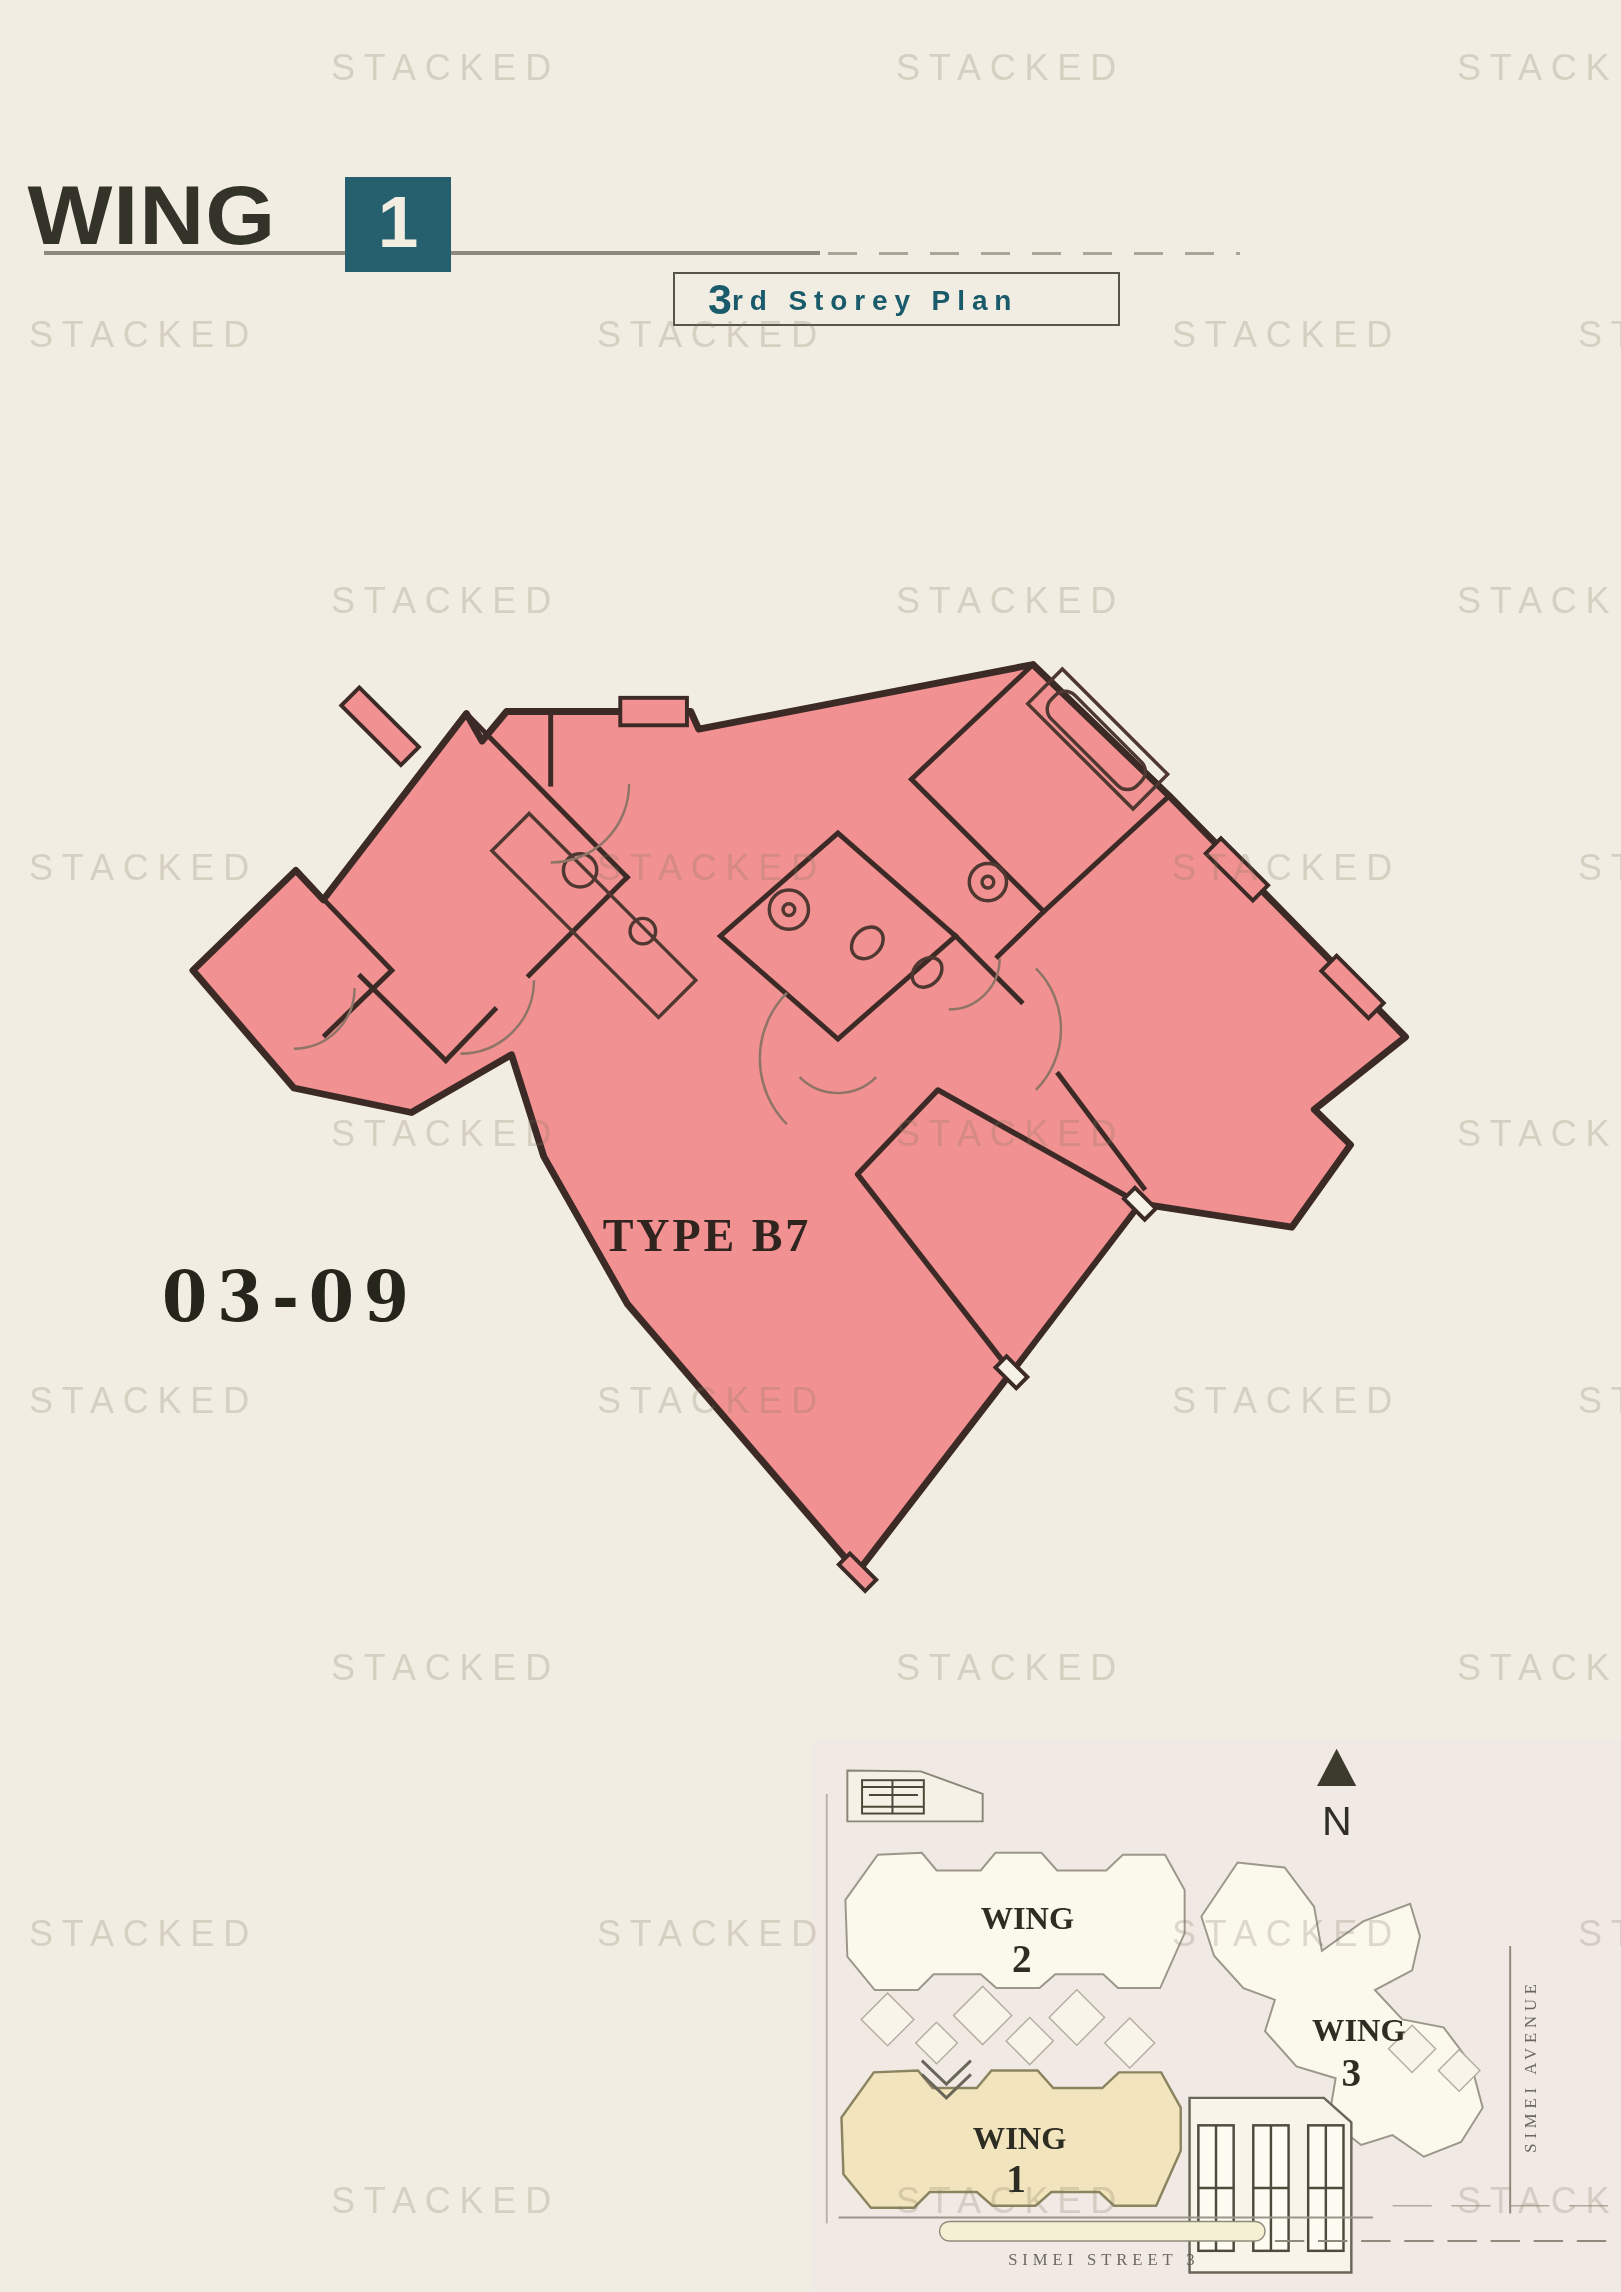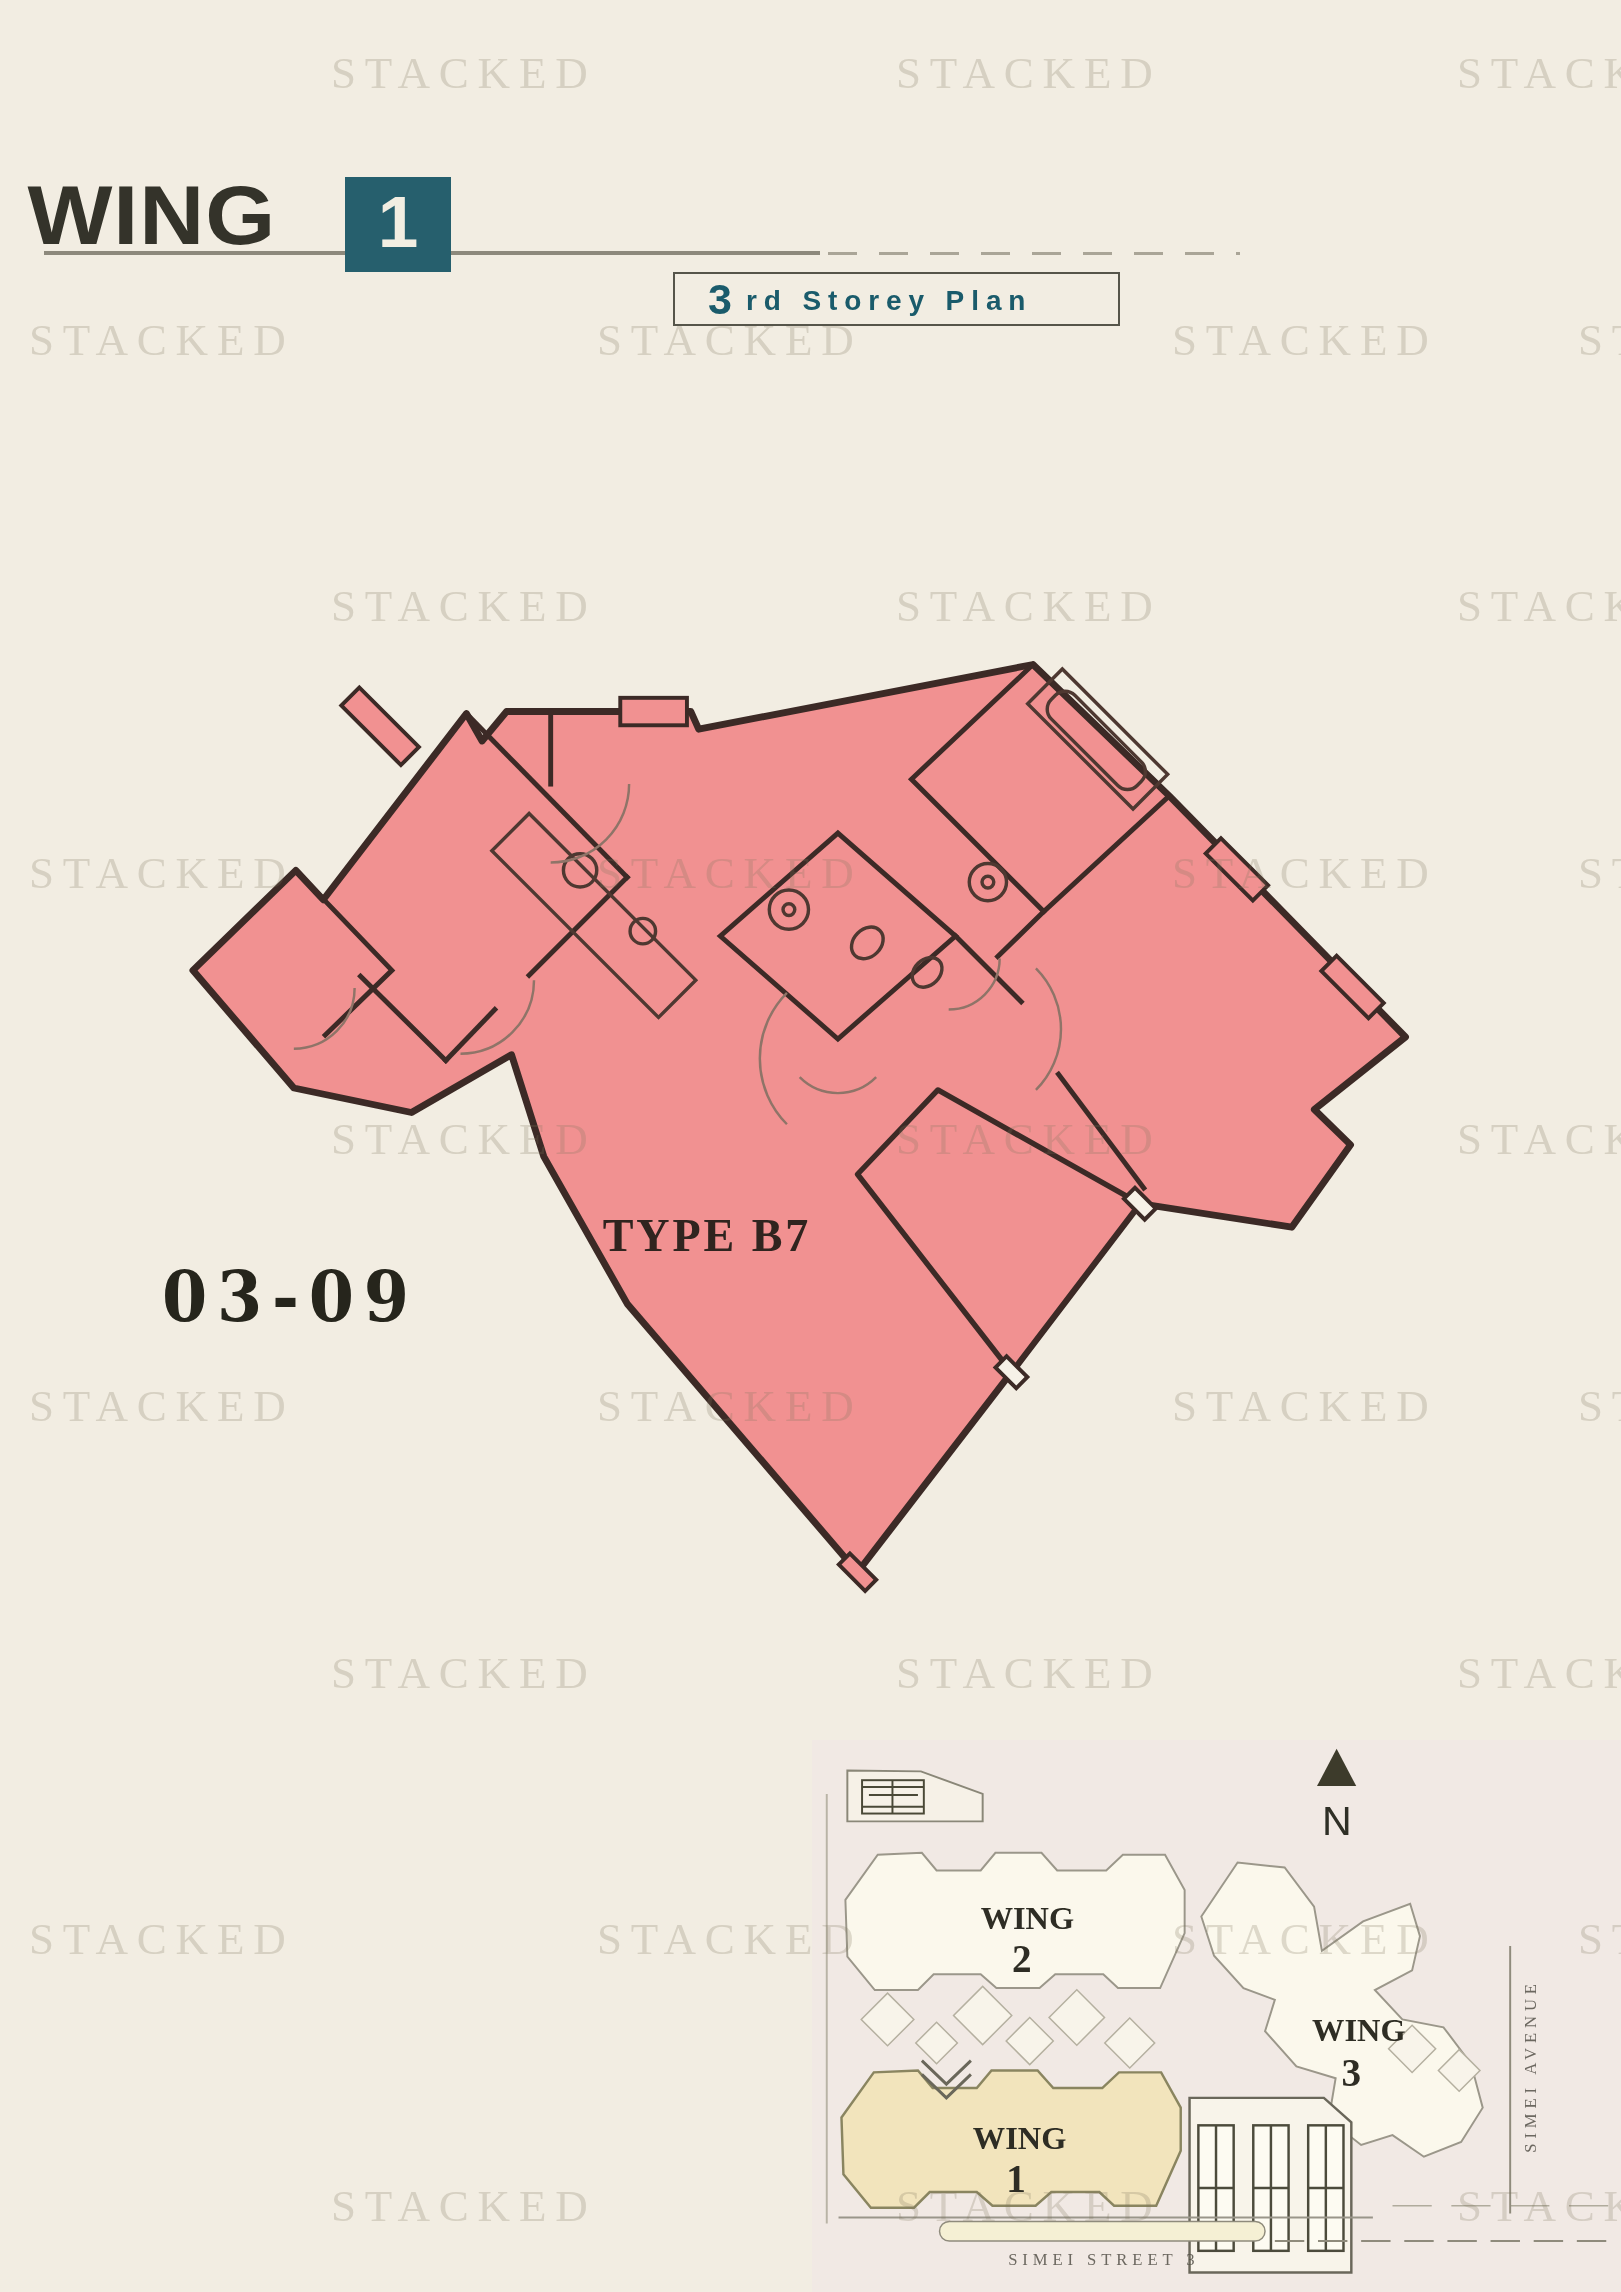--- a/index.html
+++ b/index.html
@@ -12,39 +12,39 @@
       letter-spacing:1px;color:#34332a;line-height:1;transform:scaleY(0.92);transform-origin:top left;}
   .rule-solid{position:absolute;left:44px;top:251px;width:776px;height:3.9px;background:#8d897c;}
   .rule-dash{position:absolute;left:828px;top:252px;width:412px;height:2.9px;
       background:repeating-linear-gradient(90deg,#aaa597 0 29px,transparent 29px 51px);}
   .wing-number-box{position:absolute;left:345px;top:177px;width:106px;height:95px;background:#265f6d;
       display:flex;align-items:center;justify-content:center;}
   .wing-number-box span{color:#f2eee2;font-size:73px;font-weight:800;line-height:1;padding-bottom:5.9px;}
   .storey-box{position:absolute;left:673px;top:272px;width:447px;height:54px;border:2px solid #56554a;
       box-sizing:border-box;display:flex;align-items:center;padding-left:33px;}
   .storey-num{color:#1a5b6b;font-size:43px;font-weight:800;line-height:1;}
-  .storey-rest{color:#1a5b6b;font-size:28px;font-weight:600;letter-spacing:6.9px;margin-left:14px;padding-top:3.9px;}
+  .storey-rest{color:#1a5b6b;font-size:28px;font-weight:600;letter-spacing:6.9px;margin-left:0;padding-top:3.9px;}
 
   
   #plan-svg{position:absolute;left:137px;top:588px;}
   .unit-label{position:absolute;left:162px;top:1259px;font-family:"DejaVu Serif",serif;
       font-size:65px;font-weight:700;letter-spacing:9.8px;color:#26251c;transform:scaleY(1.05);}
   text.type-label{font-family:"Liberation Serif",serif;font-weight:700;font-size:47px;
       letter-spacing:3px;fill:#30241f;}
 
   
   #site-svg{position:absolute;left:812px;top:1740px;}
   text.site-label{font-family:"Liberation Serif",serif;font-weight:700;font-size:33px;fill:#2e2d24;}
   text.site-num{font-family:"Liberation Serif",serif;font-weight:700;font-size:40px;fill:#2e2d24;}
   text.north-n{font-family:"Liberation Sans",sans-serif;font-size:42px;fill:#2f2f26;}
   text.street{font-family:"Liberation Serif",serif;font-size:17px;letter-spacing:5px;fill:#55524a;opacity:.85;}
 
   
   #wm-layer{position:absolute;inset:0;pointer-events:none;z-index:50;}
-  .wm{position:absolute;font-family:Liberation Serif, serif;font-size:45px;letter-spacing:8.8px;
+  .wm{position:absolute;font-family:Liberation Sans, sans-serif;font-size:36px;letter-spacing:8.8px;
       color:rgba(125,115,94,0.24);white-space:nowrap;}
 </style>
 </head>
 <body>
 
 <div id="page">
 
   <div>
     <div class="rule-solid"></div>
     <div class="rule-dash"></div>

